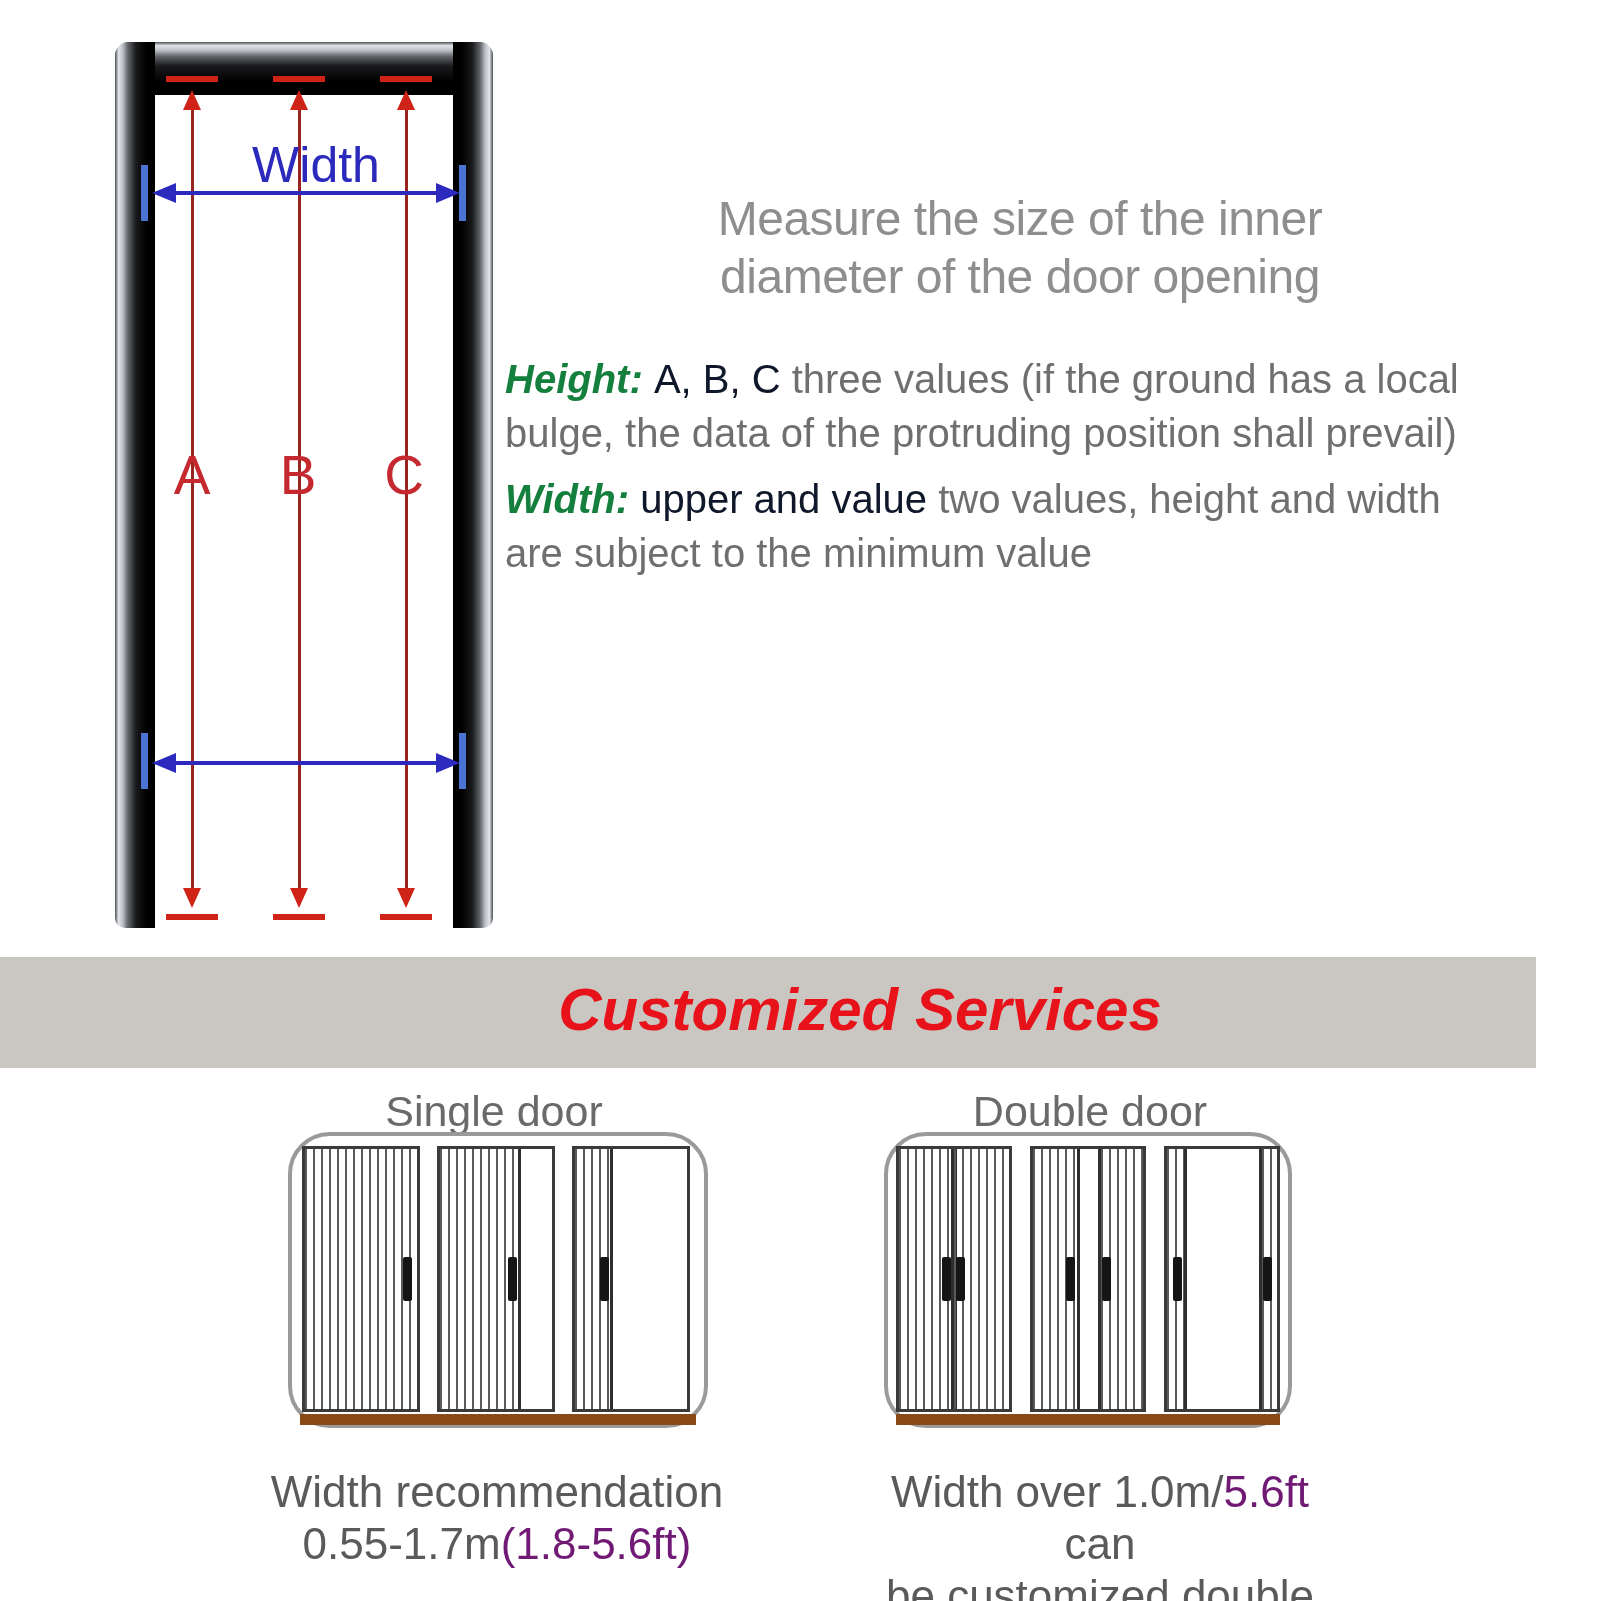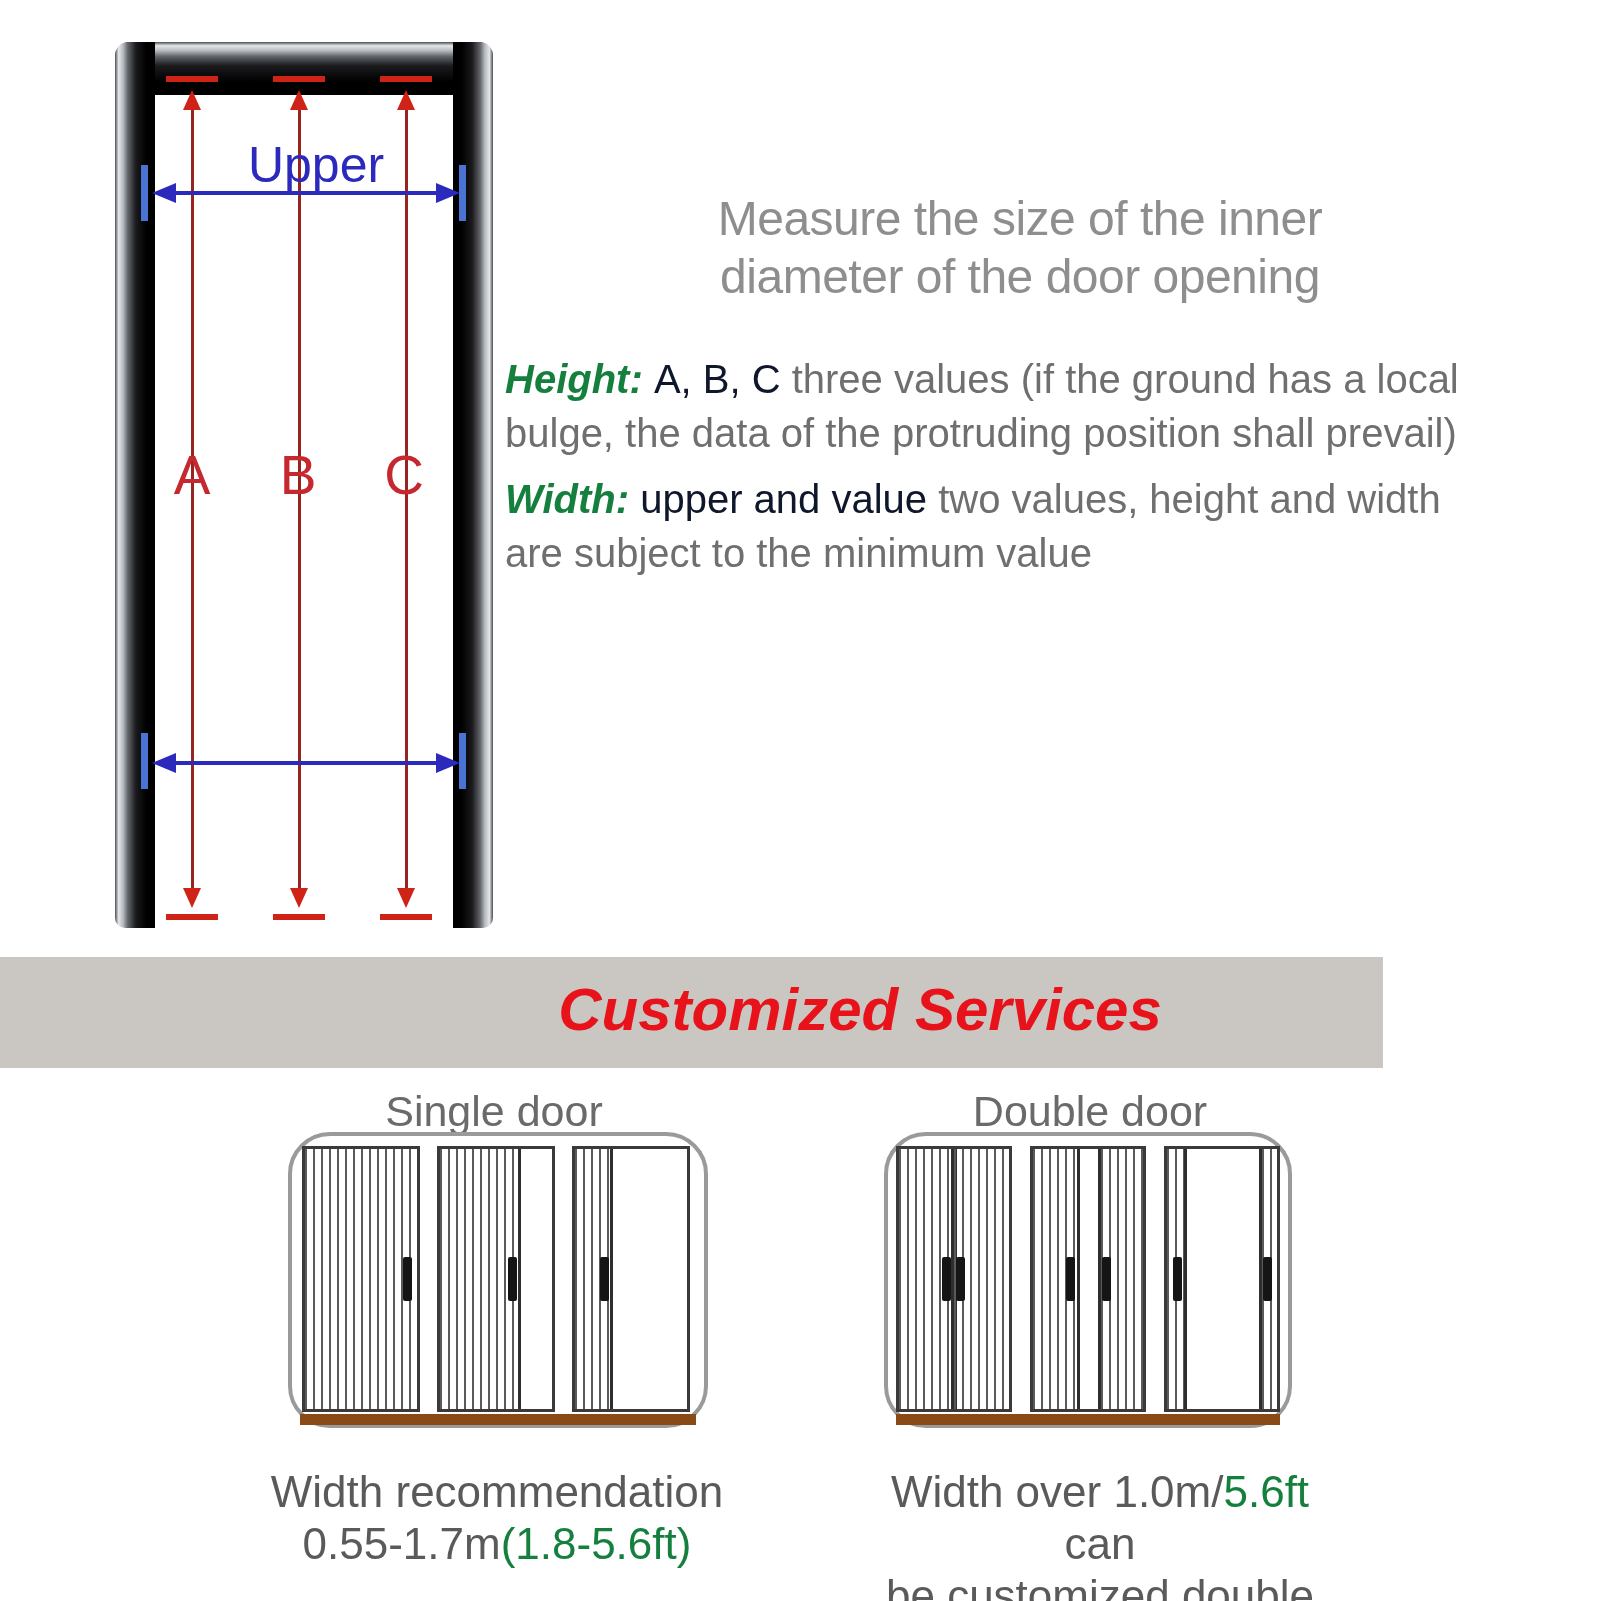--- a/index.html
+++ b/index.html
@@ -37,21 +37,21 @@
   .main-title{position:absolute;left:540px;top:96px;width:900px;text-align:center;
         font-size:60px;font-weight:bold;font-style:italic;color:#e8131a;letter-spacing:-1px;}
   .subtitle{position:absolute;left:570px;top:190px;width:900px;text-align:center;
         font-size:48px;color:#8e8e8e;line-height:58px;white-space:pre-line;letter-spacing:-0.5px;}
   .para{position:absolute;left:505px;margin:0;font-size:40px;line-height:54px;
         color:#6f6f6f;white-space:pre;}
   .para .lbl{font-weight:bold;font-style:italic;color:#15803d;}
   .para .blu{color:#0f172a;}
 
   
-  .band{position:absolute;left:0;top:957px;width:1383px;height:111px;background:#cac7c3;}
+  .band{position:absolute;left:0;top:957px;width:1536px;height:111px;background:#cac7c3;}
   .band-title{position:absolute;left:410px;top:18px;width:900px;text-align:center;
         font-size:60px;font-weight:bold;font-style:italic;color:#e8131a;}
 
   
   .schem-title{position:absolute;top:1087px;width:412px;text-align:center;
         font-size:43px;color:#6a6a6a;}
   .schem-box{position:absolute;top:1132px;height:296px;border:4px solid #9a9a9a;
         border-radius:42px;background:#fff;box-sizing:border-box;}
   .panel{position:absolute;top:10px;height:266px;border:3px solid #3a3a3a;
         background:#fff;box-sizing:border-box;}
@@ -60,21 +60,21 @@
         border-right:3px solid #2e2e2e;}
   .pleats-r{position:absolute;top:0;bottom:0;right:0;
         background:repeating-linear-gradient(90deg,#5a5a5a 0 2px,transparent 2px 8px);
         border-left:3px solid #2e2e2e;}
   .handle{position:absolute;width:9px;height:44px;background:#151515;border-radius:2px;
         top:calc(50% - 22px);}
   .threshold{position:absolute;left:8px;right:8px;top:278px;height:11px;background:#8a4a16;}
 
   .caption{position:absolute;top:1466px;width:500px;text-align:center;font-size:44px;
         line-height:52px;color:#5a5a5a;white-space:pre-line;}
-  .caption .red{color:#15803d;}
+  .caption .red{color:#701a75;}
 </style>
 </head>
 <body>
 
 <div id="page">
 
   <div class="door-frame">
     <div class="frame-top"></div>
     <div class="frame-left"></div>
     <div class="frame-right"></div>
@@ -100,21 +100,21 @@
   <div class="bluebar" style="left:459px;top:165px"></div>
   <div class="barrow-body" style="top:191px"></div>
   <div class="barrow-left" style="top:183px"></div>
   <div class="barrow-right" style="top:183px"></div>
   <div class="bluebar" style="left:141px;top:733px"></div>
   <div class="bluebar" style="left:459px;top:733px"></div>
   <div class="barrow-body" style="top:761px"></div>
   <div class="barrow-left" style="top:753px"></div>
   <div class="barrow-right" style="top:753px"></div>
 
-  <div class="upper-label">Upper</div>
+  <div class="upper-label">Width</div>
   <span class="abc" style="left:192px">A</span>
   <span class="abc" style="left:298px">B</span>
   <span class="abc" style="left:404px">C</span>
 
   <div class="subtitle">Measure the size of the inner
 diameter of the door opening</div>
 
   <p class="para" style="top:352px"><span class="lbl">Height: </span><span class="blu">A, B, C </span><span>three values (if the ground has a local
 bulge, the data of the protruding position shall prevail)</span></p>
 

